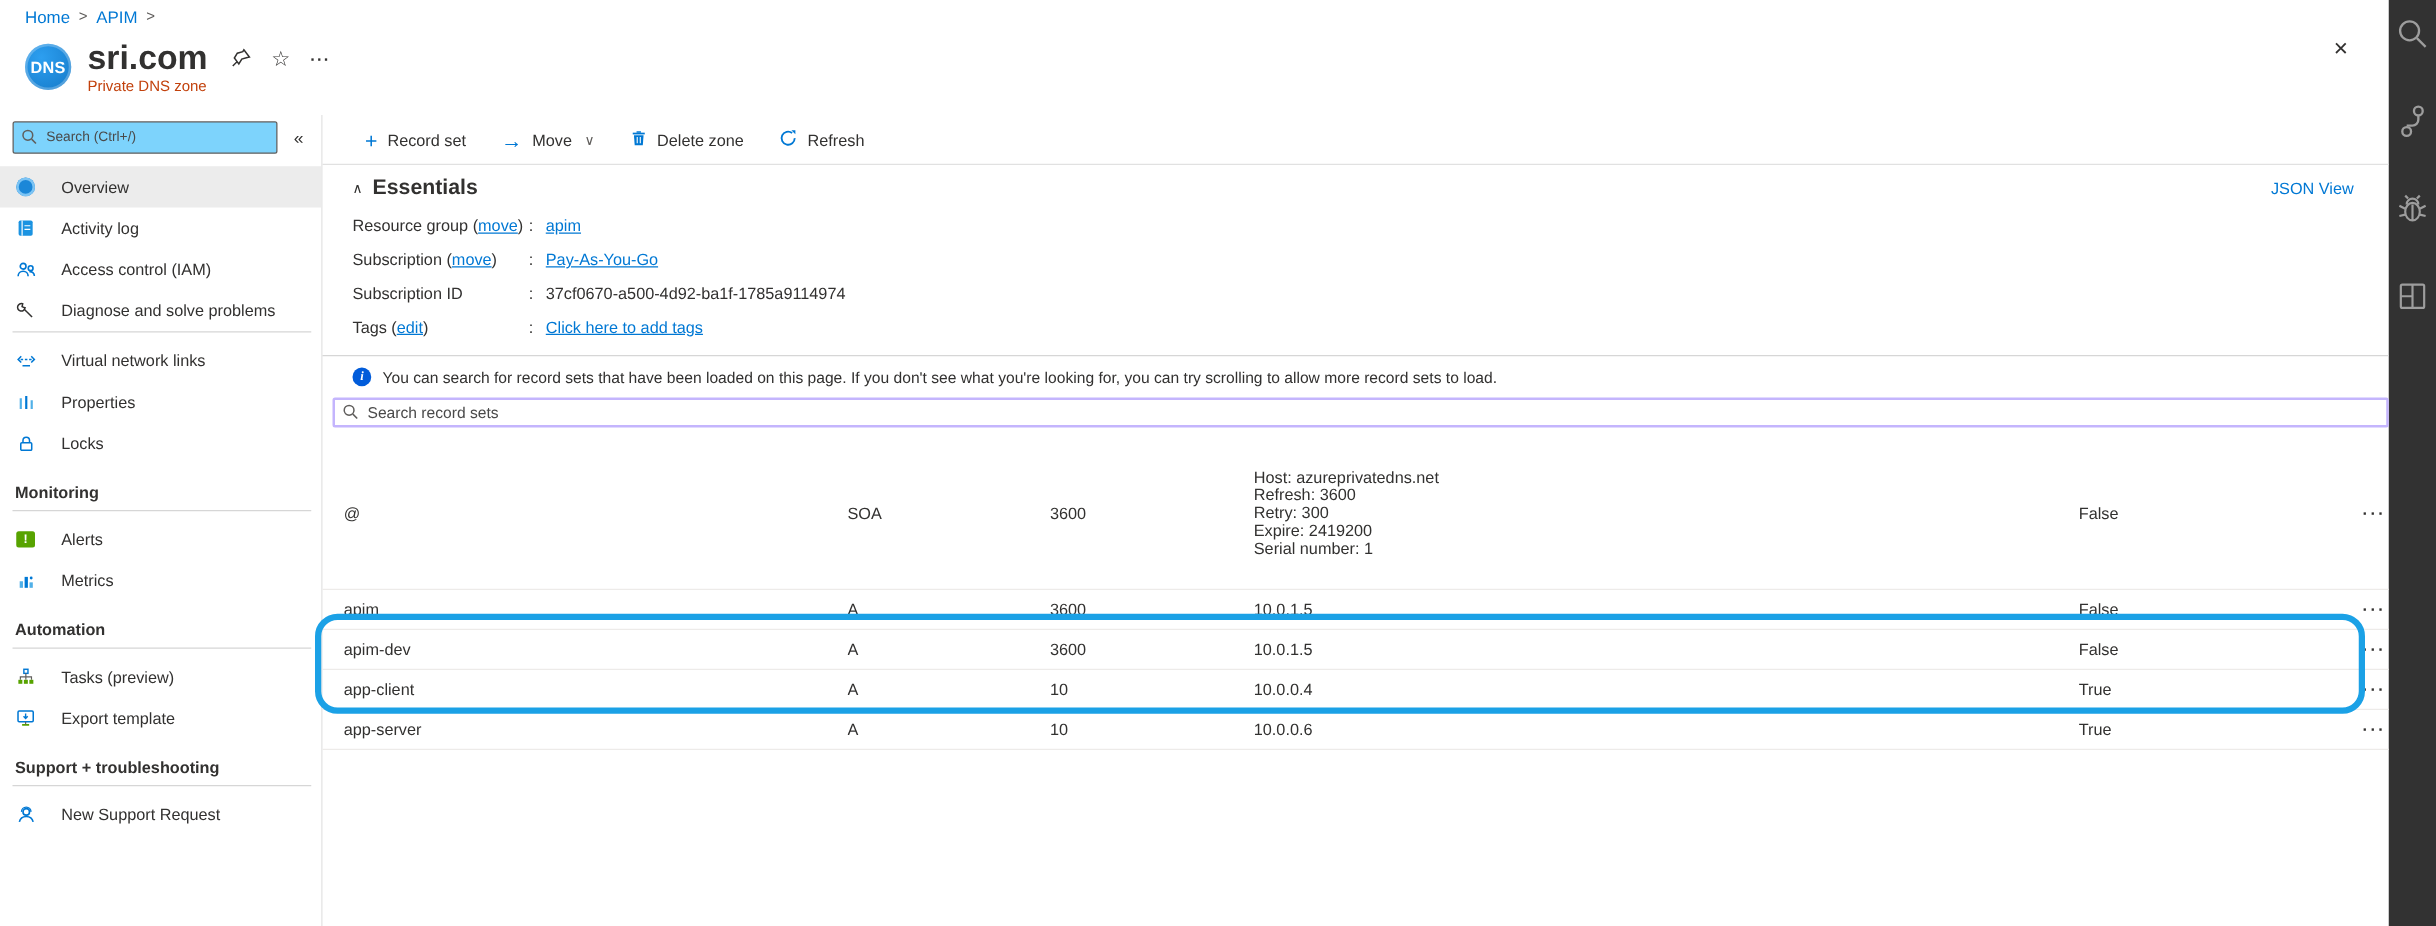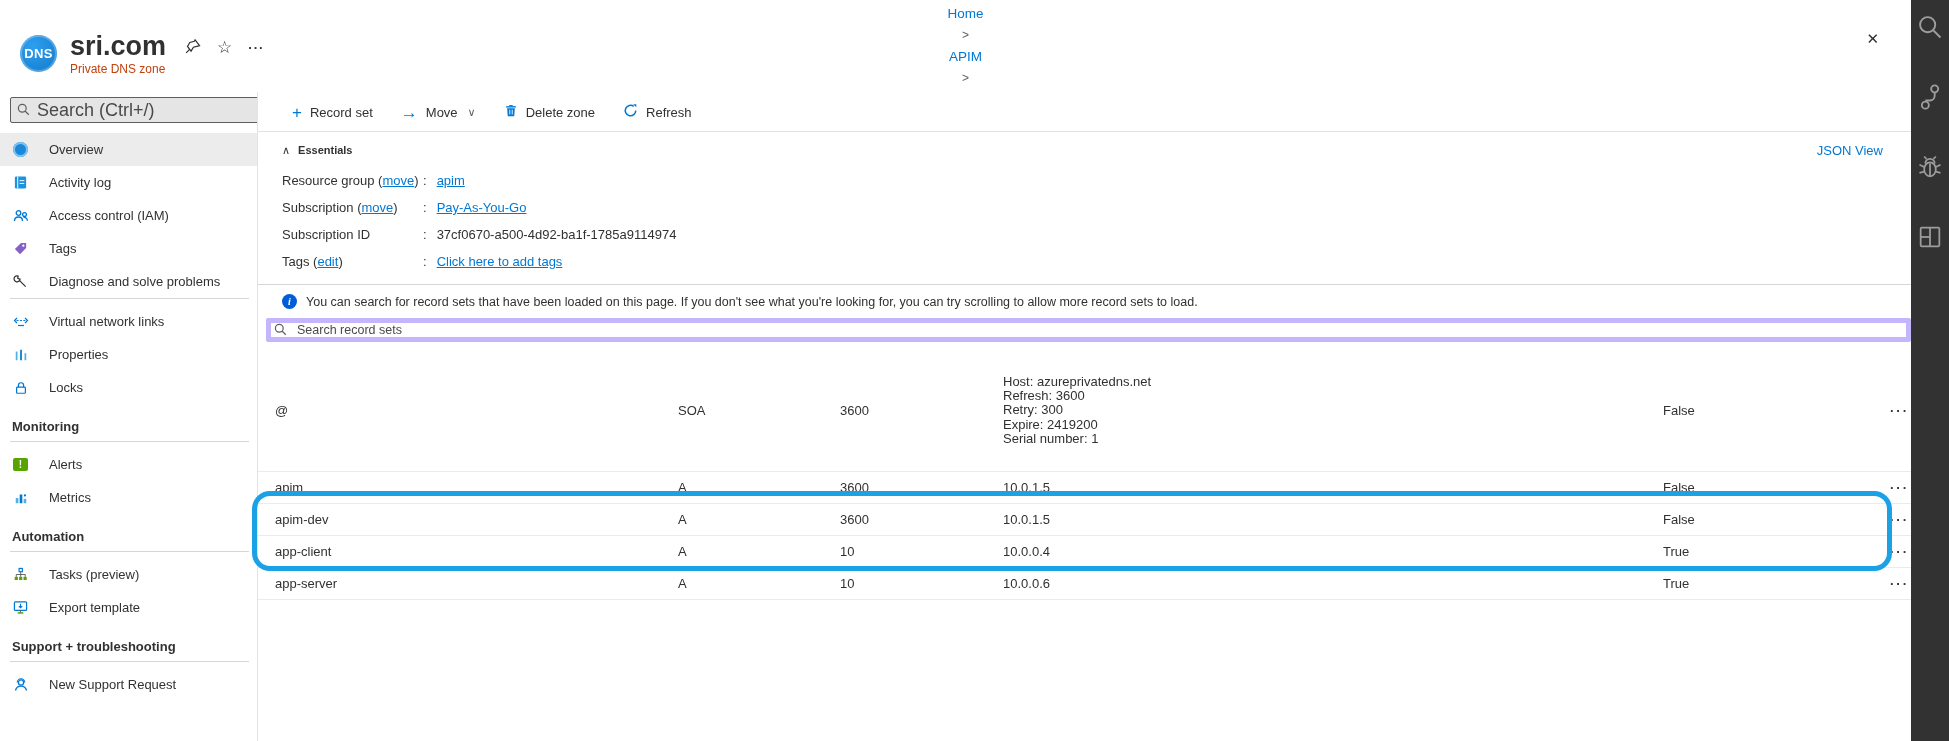--- a/index.html
+++ b/index.html
@@ -8,21 +8,21 @@
   .app { display:flex; width:1949px; height:741px; }
   .main-col { width:1911px; position:relative; display:flex; flex-direction:column; }
 
   
   .right-rail { width:38px; background:#323232; display:flex; flex-direction:column;
     align-items:center; padding-top:12px; gap:40px; overflow:hidden; }
   .rail-btn { width:30px; height:30px; display:flex; align-items:center; justify-content:center; cursor:pointer; }
 
   
   .page-header { height:92px; position:relative; padding:6px 0 0 20px; flex:none; }
-  .breadcrumb { display:flex; align-items:center; gap:7px; height:20px; font-size:13.5px;flex-direction:column; }
+  .breadcrumb { display:flex; gap:7px; height:20px; font-size:13.5px; }
   .crumb { color:#0078d4; text-decoration:none; cursor:pointer; }
   .crumb-sep { color:#605e5c; font-size:12px; }
   .title-row { display:flex; align-items:center; margin-top:5px; gap:13px; }
   .avatar { width:37px; height:37px; border-radius:50%; background:#1b87d8;
     background:radial-gradient(circle at 35% 30%, #2d9ff0 0%, #1479c8 100%);
     color:#fff; display:flex; align-items:center; justify-content:center;
     font-size:13px; font-weight:700; letter-spacing:.3px; flex:none;
     box-shadow:inset 0 0 0 2px rgba(255,255,255,.25); }
   .title-block { display:flex; flex-direction:column; }
   .page-title { font-size:27px; font-weight:700; line-height:30px; }
@@ -33,22 +33,22 @@
   .more-glyph { font-weight:700; letter-spacing:1px; font-size:13px; color:#323130; }
   .close-x { position:absolute; top:30px; right:32px; font-size:15px; color:#323130; cursor:pointer; }
 
   
   .body-row { display:flex; flex:1; min-height:0; }
 
   
   .sidebar { width:258px; flex:none; border-right:1px solid #e3e3e3; padding-top:5px; overflow:hidden; }
   .side-search-row { display:flex; align-items:center; padding:0 6px 0 10px; gap:5px; }
   .side-search { flex:1; height:26px; border:1px solid #605e5c; border-radius:2px;
-    font-size:18px; padding:0 6px 0 26px; color:#323130; outline:none;
-    background:#e5e5e5; font-family:inherit; }
+    font-size:11px; padding:0 6px 0 26px; color:#323130; outline:none;
+    background:#7dd3fc; font-family:inherit; }
   .search-wrap { position:relative; flex:1; display:flex; }
   .search-wrap svg { position:absolute; left:7px; top:6px; }
   input::placeholder { color:#4a4a4a; opacity:1; }
   .collapse-btn { width:24px; text-align:center; color:#323130; font-size:14px; cursor:pointer; }
   .nav { margin-top:10px; }
   .nav-item { height:33px; display:flex; align-items:center; gap:20px; padding-left:12px;
     cursor:pointer; }
   .nav-item.selected { background:#ececec; }
   .nicon { width:17px; height:17px; display:flex; align-items:center; justify-content:center; flex:none; }
   .nlabel { font-size:13px; color:#323130; white-space:nowrap; }
@@ -63,39 +63,39 @@
   .toolbar { display:flex; align-items:center; gap:28px; height:30px; margin-left:34px; }
   .tb-btn { display:flex; align-items:center; gap:8px; cursor:pointer; font-size:13px; color:#323130; }
   .tb-glyph { color:#0078d4; font-size:17px; line-height:17px; }
   .chev { color:#605e5c; font-size:11px; margin-left:2px; }
   .toolbar-divider { border-bottom:1px solid #e1e1e1; margin-top:4px; }
 
   .essentials-head { display:flex; align-items:center; justify-content:space-between;
     margin:7px 28px 0 24px; height:22px; }
   .ess-toggle { display:flex; align-items:center; gap:8px; cursor:pointer; }
   .ess-chev { font-size:11px; }
-  .ess-title { font-weight:700; font-size:11px; }
+  .ess-title { font-weight:700; font-size:17px; }
   .json-view { color:#0078d4; cursor:pointer; font-size:13px; }
 
   .ess-rows { margin:6px 0 0 24px; }
   .ess-row { display:flex; align-items:center; height:27px; font-size:13px; }
   .e-label { width:141px; color:#323130; white-space:nowrap; }
   .e-sep { color:#323130; margin:0 10px 0 0; }
   .elink { color:#0078d4; text-decoration:underline; cursor:pointer; }
   .e-plain { color:#323130; }
   .ess-bottom-divider { border-bottom:1px solid #d6d6d6; margin-top:9px; }
 
   .banner { display:flex; align-items:center; gap:9px; margin:9px 0 0 24px; }
   .info-dot { width:15px; height:15px; border-radius:50%; background:#015cda; color:#fff;
     font-size:10px; font-weight:700; font-family:"Liberation Serif",serif; font-style:italic;
     display:flex; align-items:center; justify-content:center; flex:none; }
   .banner-text { font-size:12.5px; color:#323130; }
 
   .record-search-wrap { position:relative; margin:9px 0 0 8px; }
-  .record-search { width:100%; height:24px; border:5px solid #c4b5fd; border-radius:2px;
+  .record-search { width:100%; height:24px; border:2px solid #c4b5fd; border-radius:2px;
     font-size:12.5px; padding:0 8px 0 26px; outline:none; font-family:inherit; }
   .record-search-wrap svg { position:absolute; left:8px; top:5px; }
 
   
   .table-wrap { position:relative; margin-top:8px; }
   .trow { display:grid; grid-template-columns:420px 162px 163px 660px 227px 21px; align-items:center; }
   .thead { height:30px; font-weight:700; border-bottom:1px solid #d2d0ce; }
   .thead > div:first-child, .cell-name { padding-left:17px; }
   .trow > div { font-size:13px; overflow:hidden; white-space:nowrap; }
   .data-row { height:32px; border-bottom:1px solid #edebe9; cursor:pointer; }
@@ -177,29 +177,20 @@
           <div class="nav-item">
             <span class="nicon">
               <svg width="16" height="16" viewBox="0 0 16 16" fill="none" stroke="#0078d4" stroke-width="1.3">
                   <circle cx="5.5" cy="5" r="2.3"></circle>
                   <path d="M1.5 13c0-2.5 1.8-4 4-4s4 1.5 4 4"></path>
                   <circle cx="11.5" cy="6.5" r="1.9"></circle>
                   <path d="M10.5 9.3c2.2-.2 4 1.3 4 3.5"></path>
                 </svg>
             </span>
             <span class="nlabel">Access control (IAM)</span>
-          </div>
-          <div class="nav-item">
-            <span class="nicon">
-              <svg width="15" height="15" viewBox="0 0 16 16">
-                  <path d="M2 8.5 8.5 2H14v5.5L7.5 14z" fill="#8661c5"></path>
-                  <circle cx="11" cy="5" r="1.2" fill="#fff"></circle>
-                </svg>
-            </span>
-            <span class="nlabel">Tags</span>
           </div>
           <div class="nav-item">
             <span class="nicon">
               <svg width="15" height="15" viewBox="0 0 16 16" fill="none" stroke="#323130" stroke-width="1.3">
                   <path d="M6.8 6.8 13.5 13.5"></path>
                   <path d="M7.5 5.5A3.2 3.2 0 1 1 5.5 2.2L5 4.5l2 1z"></path>
                 </svg>
             </span>
             <span class="nlabel">Diagnose and solve problems</span>
           </div>

